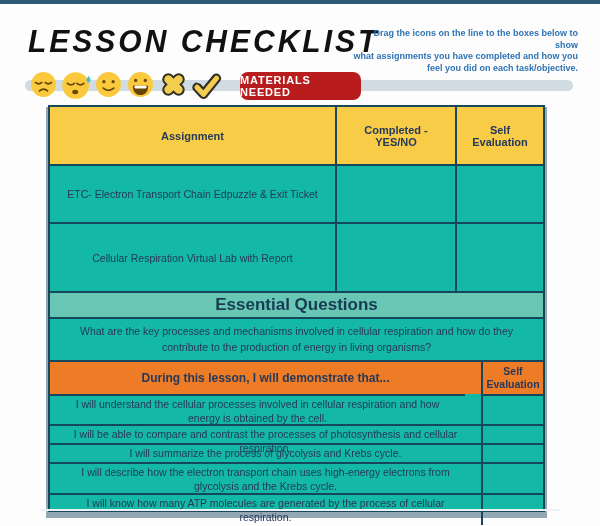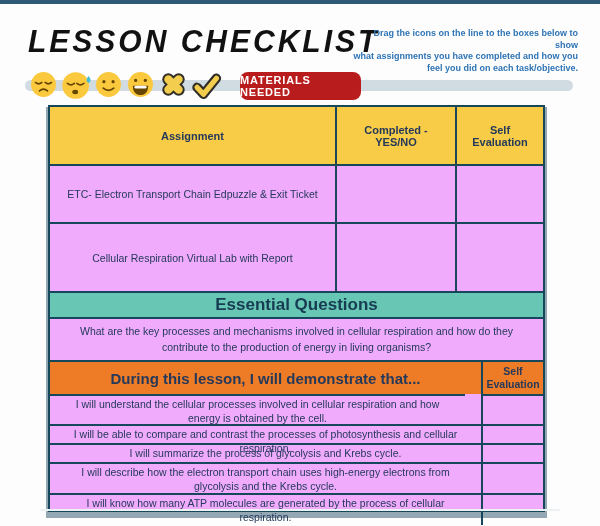--- a/index.html
+++ b/index.html
@@ -30,21 +30,21 @@
   .mark{position:absolute;width:31px;height:31px;top:69px;}
   .mark svg{display:block;width:100%;height:100%;}
   .materials-btn{
     position:absolute;left:240px;top:72px;width:121px;height:28px;
     background:#b91c1c;border-radius:8px;color:#ffffff;
     font-size:11px;font-weight:bold;letter-spacing:0.8px;
     display:flex;align-items:center;justify-content:center;
   }
   .sheet{
     position:absolute;left:48px;top:105px;width:497px;
-    border:2px solid #16475a;background:#f0abfc;
+    border:2px solid #16475a;background:#14b8a6;
     box-shadow:0 4px 0 2px #94a8b4;
     box-sizing:border-box;
   }
   .grid3{display:grid;grid-template-columns:285px 120px 1fr;}
   .grid2{display:grid;grid-template-columns:1fr 62px;}
   .cell{
     box-sizing:border-box;display:flex;align-items:center;justify-content:center;
     text-align:center;color:#25395a;padding:2px 8px;
   }
   .bl{border-left:2px solid #16475a;}
@@ -59,21 +59,21 @@
     color:#173b52;box-sizing:border-box;display:flex;align-items:center;justify-content:center;
     border-top:2px solid #16475a;
   }
   .eq{
     height:43px;font-size:10.5px;color:#25395a;box-sizing:border-box;
     display:flex;align-items:center;justify-content:center;text-align:center;
     padding:16px 24px;border-top:2px solid #16475a;line-height:1.45;
   }
   .head-orange{background:#ee7c27;font-weight:bold;}
   .row-orange{height:34px;}
-  .orange-main{font-size:15px;}
+  .orange-main{font-size:12px;}
   .orange-side{font-size:10.5px;line-height:1.25;}
   .obj{font-size:10.5px;line-height:1.35;padding:1px 10px;}
   .h30{height:30px;gap:16px;} .h19{height:19px;border-radius:7px;} .h31{height:31px;border-radius:14px;} .h17{height:17px;}
   .bottom-line{
     position:absolute;left:40px;top:509px;width:520px;height:2px;
     background:#eef1f3;border-radius:2px;
   }
 </style>
 </head>
 <body>

